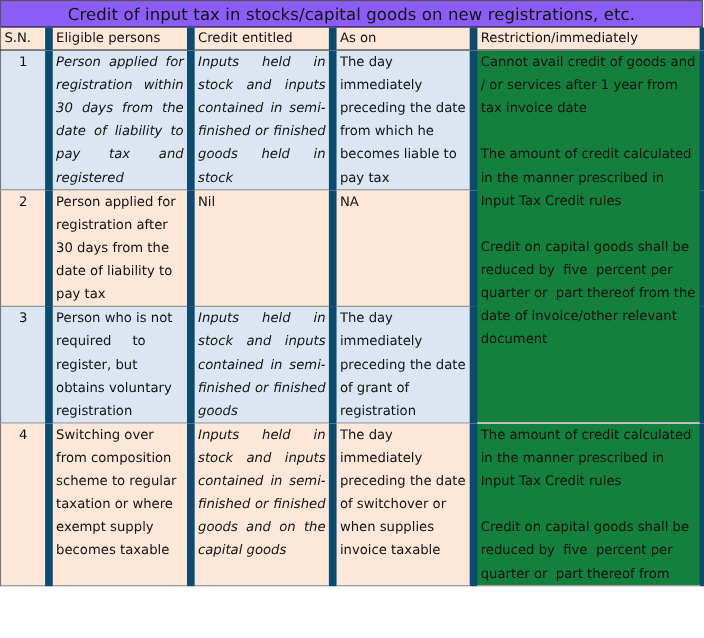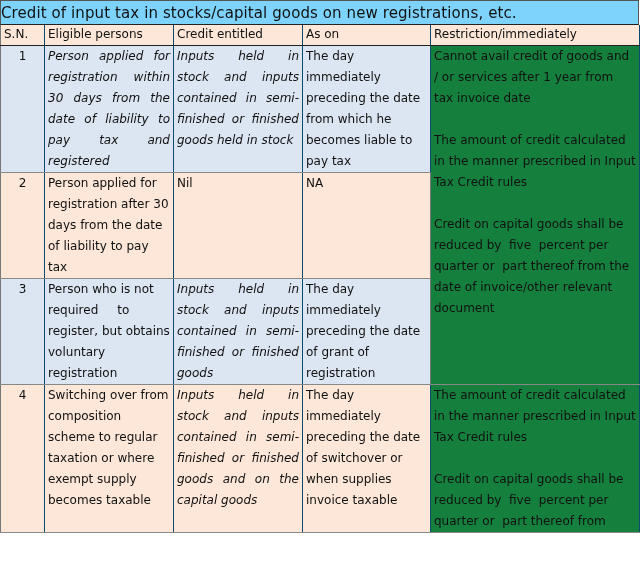--- a/index.html
+++ b/index.html
@@ -1,22 +1,22 @@
 <!DOCTYPE html>
 <html><head>
 <meta charset="utf-8">
 <style>
   html, body { margin:0; padding:0; background:#ffffff; }
   body { width:640px; height:580px; position:relative; overflow:hidden;
          font-family: "DejaVu Sans", sans-serif; color:#111; }
   .sheet { position:absolute; left:0; top:0; width:639px; }
-  .title { height:25px; background:#7dd3fc; border:1px solid #555; border-bottom:1px solid #222;
-           font-size:15px; text-align:left; line-height:25px; box-sizing:border-box; letter-spacing:0.1px; }
+  .title { height:25px; background:#8b5cf6; border:1px solid #555; border-bottom:1px solid #222;
+           font-size:15px; text-align:center; line-height:25px; box-sizing:border-box; letter-spacing:0.1px; }
   table { border-collapse:collapse; table-layout:fixed; width:639px; font-size:12px; }
-  td { vertical-align:top; padding:0 3px; line-height:21px; border-left:1px solid #777; border-right:1px solid #0c4a6e;
+  td { vertical-align:top; padding:0 3px; line-height:21px; border-left:1px solid #777; border-right:7px solid #0c4a6e;
        white-space:pre-wrap; overflow:hidden; }
   tr.hdr td { background:#fde7d8; height:20px; line-height:19px; border-bottom:1.5px solid #222; }
   tr.r td { border-bottom:1px solid #888; }
   tr.blue td.c { background:#dce6f2; }
   tr.peach td.c { background:#fde7d8; }
   td.sn { text-align:center; }
   td.rc { background:#15803d; border-bottom:1px solid #888; }
   .j { text-align:justify; text-align-last:left;font-style:italic; }
 </style>
 </head>

